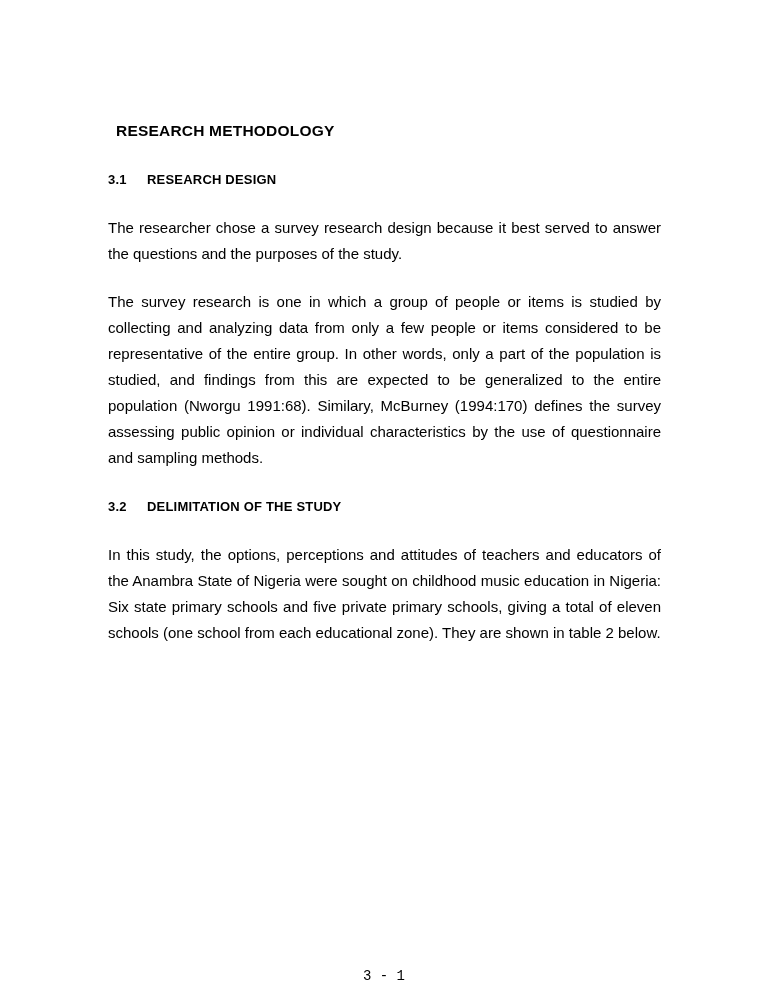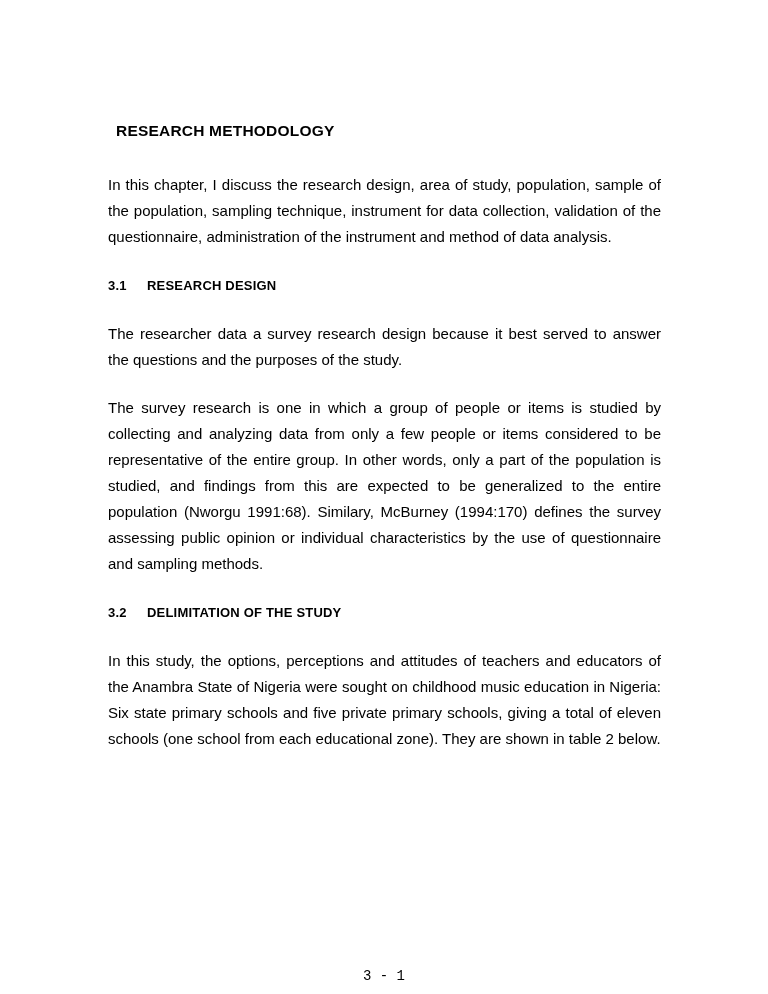--- a/index.html
+++ b/index.html
@@ -67,27 +67,26 @@
   }
 </style>
 </head>
 <body>
 
 <div class="page">
 
 
   <h1 class="doc-title">RESEARCH METHODOLOGY</h1>
 
-  <p class="body">In this chapter, I discuss the research design, area of study, population, sample of the population, sampling technique, instrument for data collection, validation of the questionnaire, administration of the instrument and method of data analysis.</p>
 
   <div class="section-heading">
     <span class="num">3.1</span><span>RESEARCH DESIGN</span>
   </div>
 
-  <p class="body">The researcher data a survey research design because it best served to answer the questions and the purposes of the study.</p>
+  <p class="body">The researcher chose a survey research design because it best served to answer the questions and the purposes of the study.</p>
 
   <p class="body">The survey research is one in which a group of people or items is studied by collecting and analyzing data from only a few people or items considered to be representative of the entire group. In other words, only a part of the population is studied, and findings from this are expected to be generalized to the entire population (Nworgu 1991:68). Similary, McBurney (1994:170) defines the survey assessing public opinion or individual characteristics by the use of questionnaire and sampling methods.</p>
 
   <div class="section-heading">
     <span class="num">3.2</span><span>DELIMITATION OF THE STUDY</span>
   </div>
 
   <p class="body">In this study, the options, perceptions and attitudes of teachers and educators of the Anambra State of Nigeria were sought on childhood music education in Nigeria: Six state primary schools and five private primary schools, giving a total of eleven schools (one school from each educational zone). They are shown in table 2 below.</p>
 
 </div>

